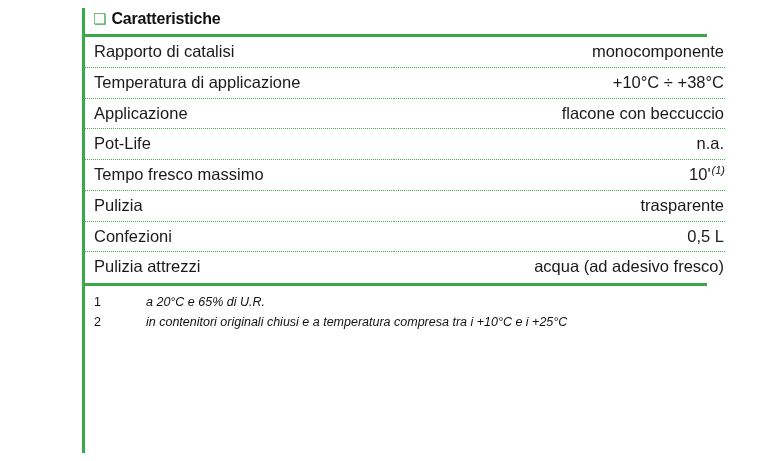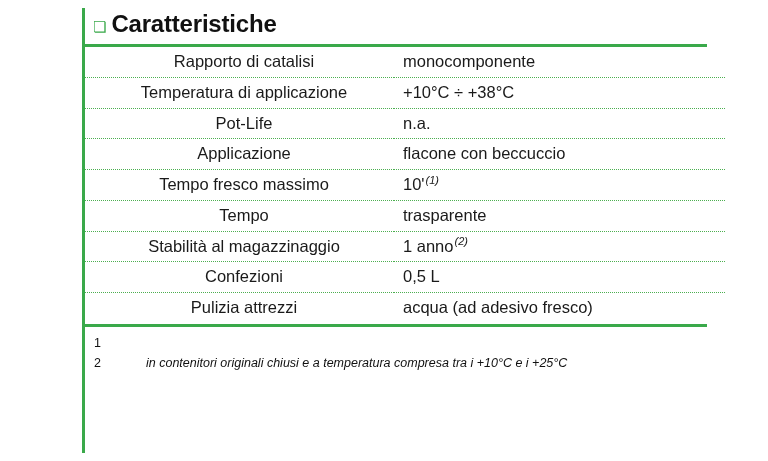--- a/index.html
+++ b/index.html
@@ -46,21 +46,21 @@
     padding: 2px 0 6px 8px;
   }
   .title-marker {
     color: #3aa94a;
     font-size: 15px;
     line-height: 1;
     margin-right: 5px;
     font-family: "DejaVu Sans", sans-serif;
   }
   .title-text {
-    font-size: 24px;
+    font-size: 16px;
     font-weight: bold;
     color: #111111;
     letter-spacing: -0.2px;
   }
 
   .rule-thick {
     height: 3px;
     background: #3aa94a;
     width: 622px;
   }
@@ -74,22 +74,22 @@
   table.spec td {
     vertical-align: top;
     font-size: 16.5px;
     line-height: 1.32;
     padding: 4px 0 4px 9px;
     border-bottom: 1px dotted #4caf50;
   }
   table.spec tr:last-child td {
     border-bottom: none;
   }
-  td.label { width: 300px; text-align: center; }
-  td.value { width: 322px; padding-left: 2px; }
+  td.label { width: 300px; }
+  td.value { width: 322px; padding-left: 2px; text-align: right; }
 
   sup.note {
     font-size: 11px;
     font-style: italic;
     vertical-align: super;
     line-height: 0;
     margin-left: 1px;
   }
 
   .rule-bottom {
@@ -138,55 +138,52 @@
       <tbody>
         <tr>
           <td class="label">Rapporto di catalisi</td>
           <td class="value"><span>monocomponente</span><sup class="note"></sup></td>
         </tr>
         <tr>
           <td class="label">Temperatura di applicazione</td>
           <td class="value"><span>+10°C ÷ +38°C</span><sup class="note"></sup></td>
         </tr>
         <tr>
+          <td class="label">Applicazione</td>
+          <td class="value"><span>flacone con beccuccio</span><sup class="note"></sup></td>
+        </tr>
+        <tr>
           <td class="label">Pot-Life</td>
           <td class="value"><span>n.a.</span><sup class="note"></sup></td>
-        </tr>
-        <tr>
-          <td class="label">Applicazione</td>
-          <td class="value"><span>flacone con beccuccio</span><sup class="note"></sup></td>
         </tr>
         <tr>
           <td class="label">Tempo fresco massimo</td>
           <td class="value"><span>10'</span><sup class="note">(1)</sup></td>
         </tr>
         <tr>
-          <td class="label">Tempo</td>
+          <td class="label">Pulizia</td>
           <td class="value"><span>trasparente</span><sup class="note"></sup></td>
-        </tr>
-        <tr>
-          <td class="label">Stabilità al magazzinaggio</td>
-          <td class="value"><span>1 anno</span><sup class="note">(2)</sup></td>
         </tr>
         <tr>
           <td class="label">Confezioni</td>
           <td class="value"><span>0,5 L</span><sup class="note"></sup></td>
         </tr>
         <tr>
           <td class="label">Pulizia attrezzi</td>
           <td class="value"><span>acqua (ad adesivo fresco)</span><sup class="note"></sup></td>
         </tr>
       </tbody>
     </table>
 
     <div class="rule-bottom"></div>
 
     <div class="footnotes">
       <div class="footnote">
         <span class="fn-num">1</span>
+        <span class="fn-text">a 20°C e 65% di U.R.</span>
       </div>
       <div class="footnote">
         <span class="fn-num">2</span>
         <span class="fn-text">in contenitori originali chiusi e a temperatura compresa tra i +10°C e i +25°C</span>
       </div>
     </div>
 
   </div>
 </div>
 

